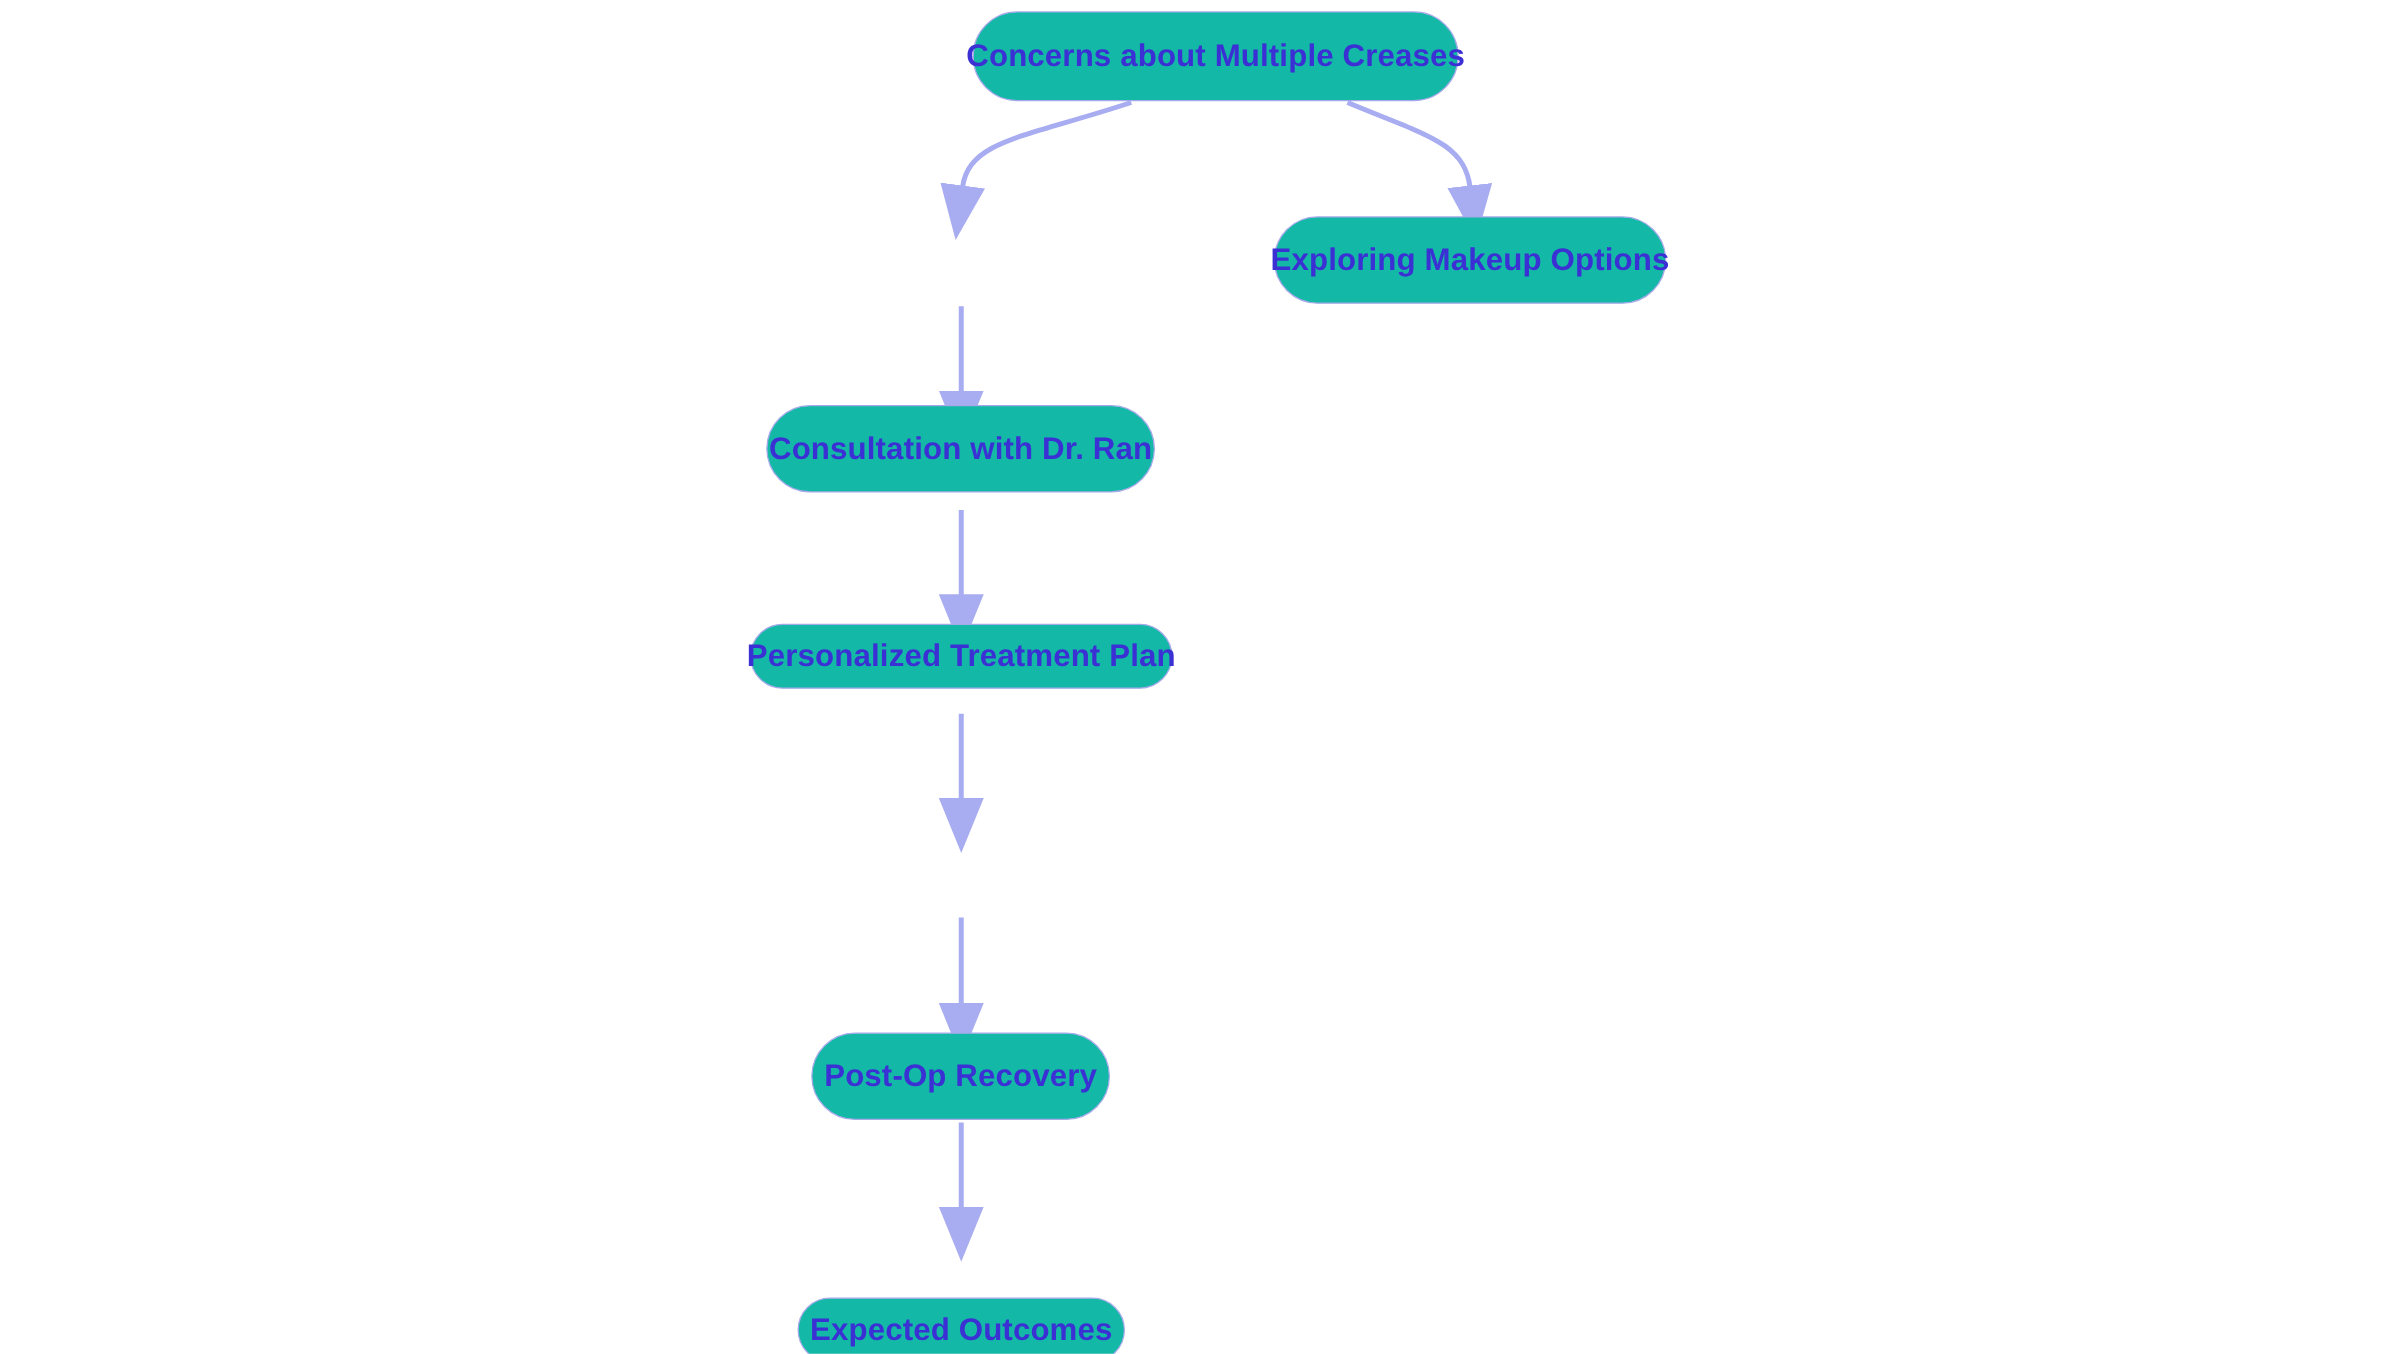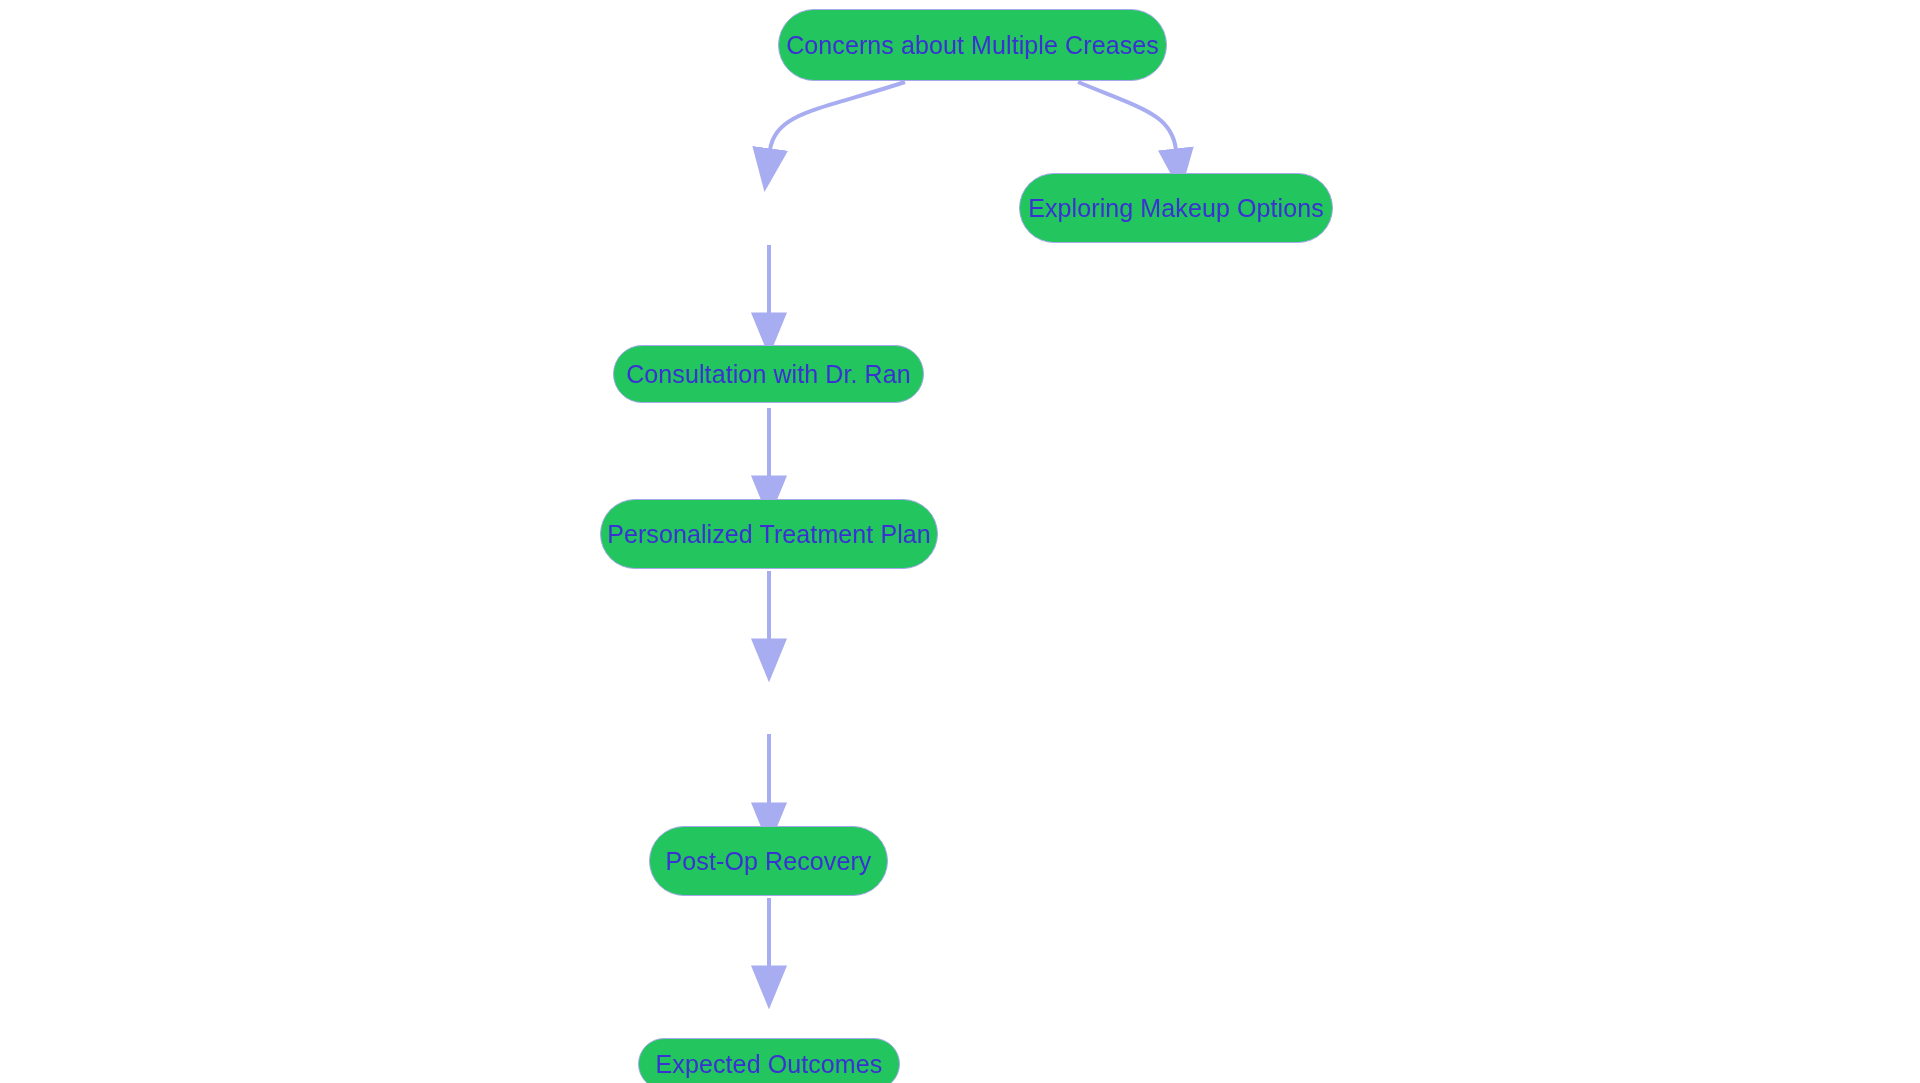--- a/index.html
+++ b/index.html
@@ -23,30 +23,30 @@
     position: absolute;
     left: 0;
     top: 0;
     width: 1920px;
     height: 1083px;
     pointer-events: none;
   }
   .node {
     position: absolute;
     box-sizing: border-box;
-    background: #22c55e;
+    background: #14b8a6;
     border: 1.6px solid #a5a9ea;
     border-radius: 999px;
     display: flex;
     align-items: center;
     justify-content: center;
     color: #3b30d4;
     font-family: "Liberation Sans", sans-serif;
     font-size: 25px;
-    font-weight: 400;
+    font-weight: 700;
     letter-spacing: 0.1px;
     white-space: nowrap;
     user-select: none;
   }
   .node-label {
     display: block;
     line-height: 1;
   }
 </style>
 </head>
@@ -78,25 +78,25 @@
 
   <div class="node" id="node-concerns" style="left:778px; top:9px; width:389px; height:72px;">
     <span class="node-label">Concerns about Multiple Creases</span>
   </div>
 
 
   <div class="node" id="node-makeup" style="left:1019px; top:173px; width:314px; height:70px;text-align:right;">
     <span class="node-label">Exploring Makeup Options</span>
   </div>
 
-  <div class="node" id="node-consultation" style="left:613px; top:345px; width:311px; height:58px;">
+  <div class="node" id="node-consultation" style="left:613px; top:324px; width:311px; height:70px;">
     <span class="node-label">Consultation with Dr. Ran</span>
   </div>
 
-  <div class="node" id="node-plan" style="left:600px; top:499px; width:338px; height:70px;">
+  <div class="node" id="node-plan" style="left:600px; top:499px; width:338px; height:52px;">
     <span class="node-label">Personalized Treatment Plan</span>
   </div>
 
 
   <div class="node" id="node-recovery" style="left:649px; top:826px; width:239px; height:70px;">
     <span class="node-label">Post-Op Recovery</span>
   </div>
 
   <div class="node" id="node-outcomes" style="left:638px; top:1038px; width:262px; height:52px;">
     <span class="node-label">Expected Outcomes</span>

